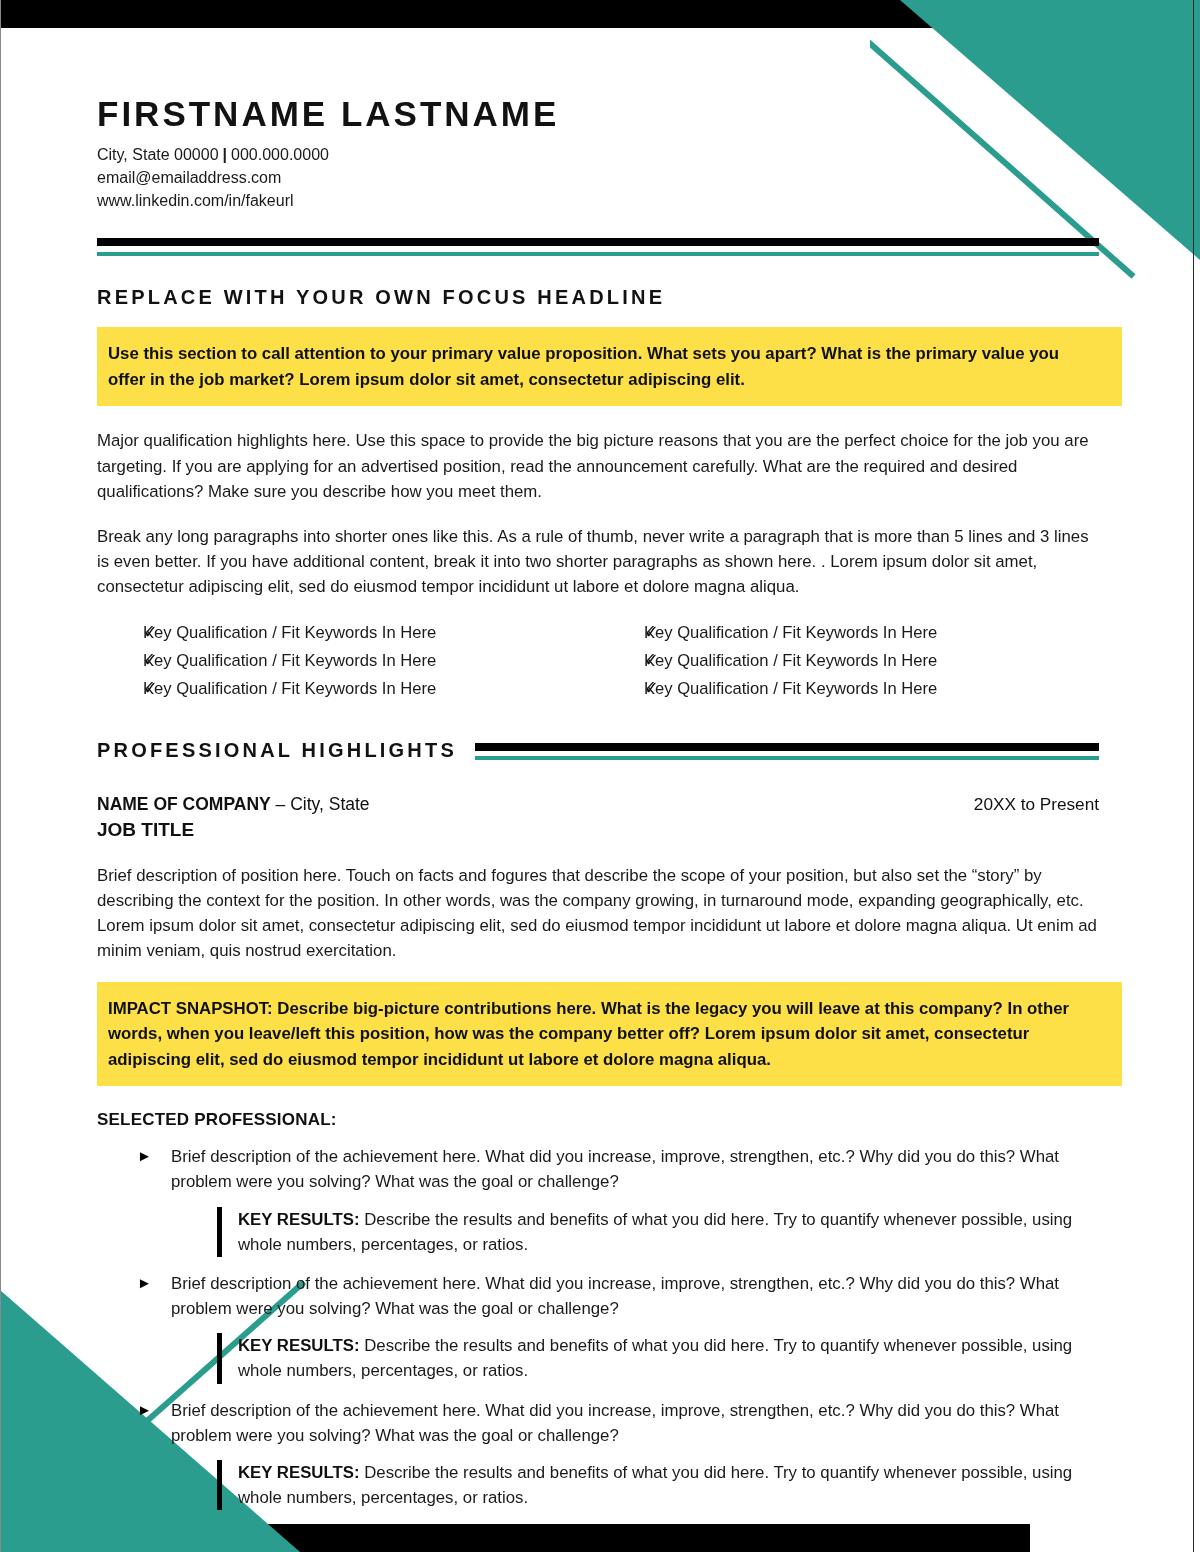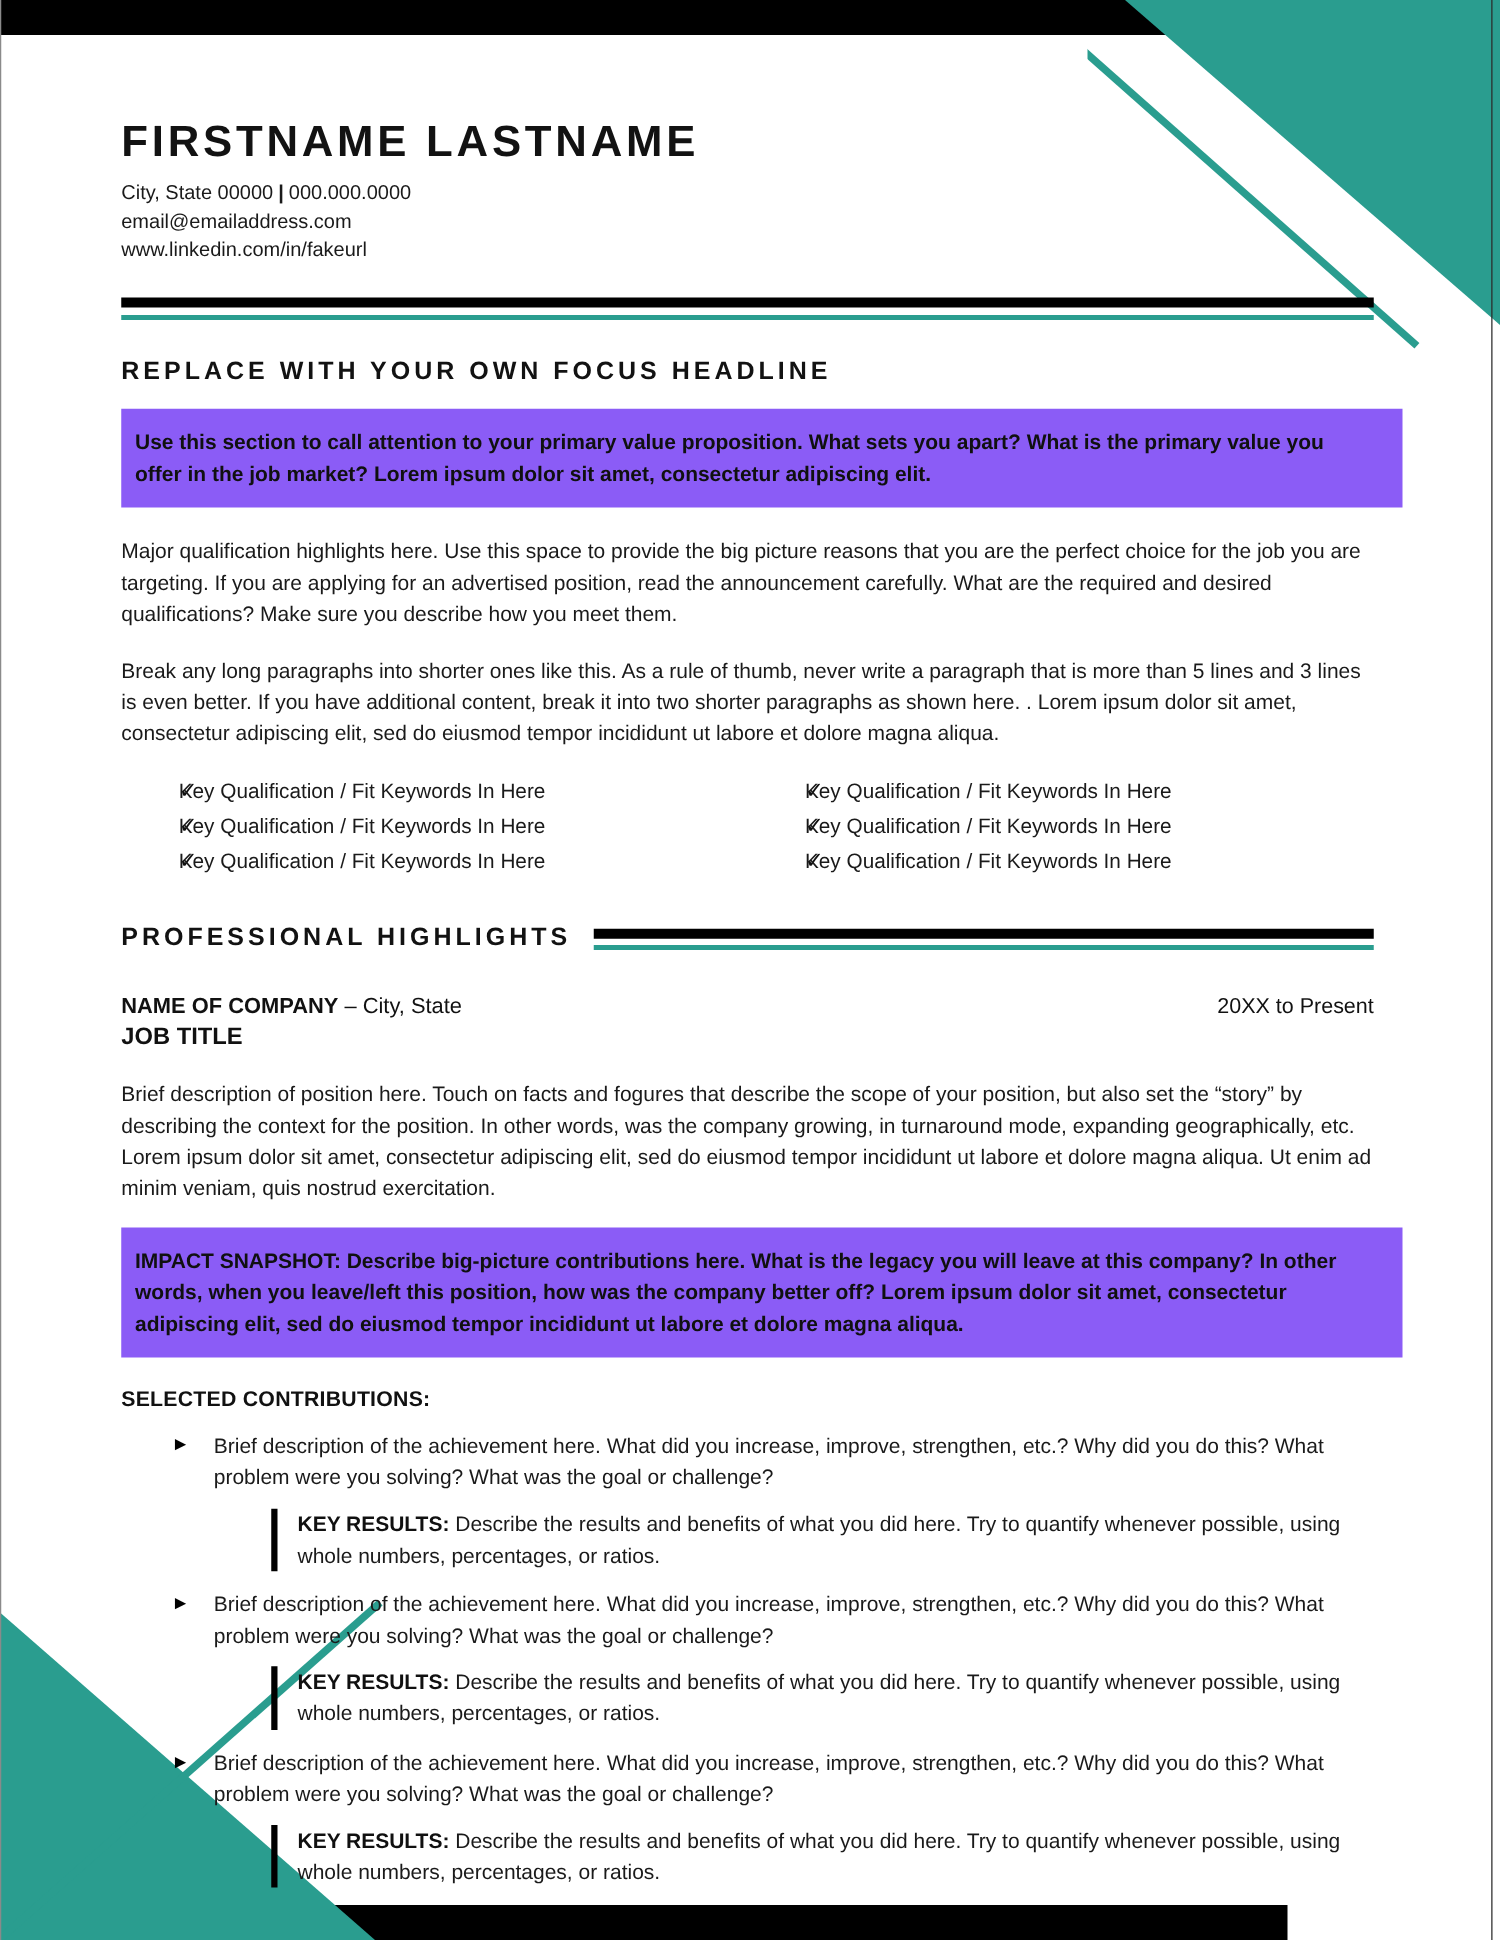--- a/index.html
+++ b/index.html
@@ -111,21 +111,21 @@
     display: flex;
     align-items: center;
     margin: 36px 0 0 0;
   }
   .sec-head-row .sec-head { margin: 0; }
   .sec-head-row .rules { flex: 1; margin-left: 18px; padding-top: 2px; }
   .sec-head-row .rules .rb { height: 8px; background: #000000; }
   .sec-head-row .rules .rt { height: 4px; background: #2a9d8f; margin-top: 5px; }
 
   .mint {
-    background: #8b5cf6;
+    background: #fde047;
     padding: 14px 0 14px 0;
     margin-top: 18px;
     width: 1025px;
   }
   .mint p {
     margin: 0;
     padding: 0 28px 0 11px;
     font-size: 16.8px;
     font-weight: bold;
     line-height: 1.52;
@@ -317,21 +317,21 @@
       <div class="dates">20XX to Present</div>
     </div>
     <div class="job-title">JOB TITLE</div>
 
     <p class="body">Brief description of position here. Touch on facts and fogures that describe the scope of your position, but also set the “story” by describing the context for the position. In other words, was the company growing, in turnaround mode, expanding geographically, etc.  Lorem ipsum dolor sit amet, consectetur adipiscing elit, sed do eiusmod tempor incididunt ut labore et dolore magna aliqua. Ut enim ad minim veniam, quis nostrud exercitation.</p>
 
     <div class="mint">
       <p>IMPACT SNAPSHOT: Describe big-picture contributions here. What is the legacy you will leave at this company? In other words, when you leave/left this position, how was the company better off? Lorem ipsum dolor sit amet, consectetur adipiscing elit, sed do eiusmod tempor incididunt ut labore et dolore magna aliqua.</p>
     </div>
 
-    <div class="sub-head">SELECTED CONTRIBUTIONS:</div>
+    <div class="sub-head">SELECTED PROFESSIONAL:</div>
 
     <div class="contrib">
 
       <div class="contrib-item">
         <div class="contrib-row">
           <div class="arrow">►</div>
           <div class="txt">Brief description of the achievement here. What did you increase, improve, strengthen, etc.? Why did you do this? What problem were you solving? What was the goal or challenge?</div>
         </div>
         <div class="kr-wrap">
           <p><b>KEY RESULTS:</b><span> Describe the results and benefits of what you did here. Try to quantify whenever possible, using whole numbers, percentages, or ratios.</span></p>

